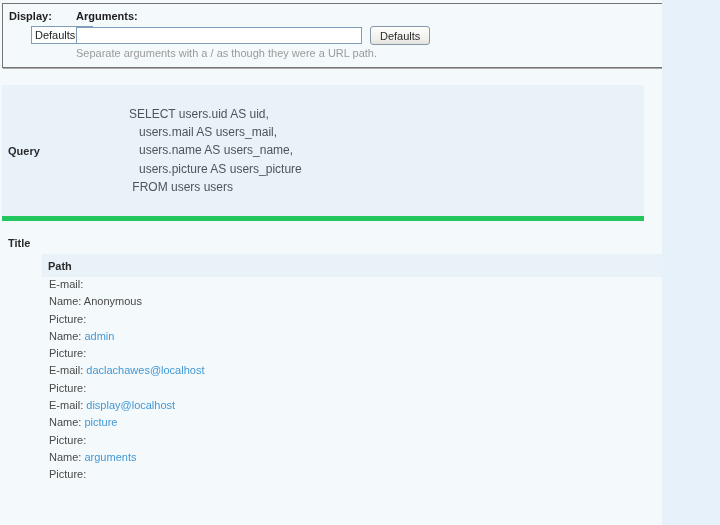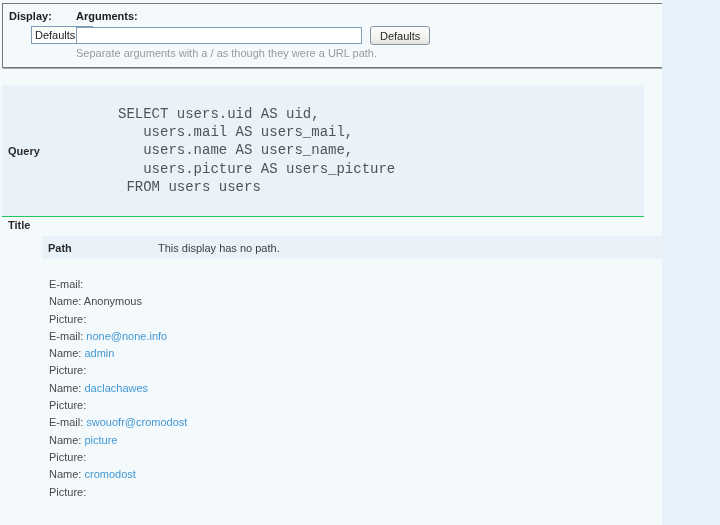--- a/index.html
+++ b/index.html
@@ -92,28 +92,28 @@
     padding-left: 6px;
     font-weight: bold; color: #2b2b2b;
   }
   .irow .rvalue { flex: 1; color: #3f3f3f; }
   .row-query {
     background: var(--row-bg, #e9f2f8);
     min-height: 131px;
     align-items: center;
   }
   .row-query .rvalue pre {
-    font-family: Liberation Mono, monospace;
-    font-size: 14px; line-height: 18.3px;
+    font-family: Liberation Sans, sans-serif;
+    font-size: 12px; line-height: 18.3px;
     color: #4f5458;
-    margin: 0; padding: 0;
+    margin: 11px; padding: 0;
   }
   .row-title {
-    border-top: 1px solid #22c55e;
-    padding: 2px 0 5px;
+    border-top: 5px solid #22c55e;
+    padding: 16px 0 5px;
     background: transparent;
     align-items: flex-end;
   }
   .row-path {
     background: var(--row-bg, #e9f2f8);
     padding: 6px 0 5px;
     margin-left: 40px;
   }
 
   
@@ -162,35 +162,33 @@
    users.picture AS users_picture
  FROM users users</pre>
         </div>
     </div>
     <div class="irow row-title">
       <div class="rlabel">Title</div>
       <div class="rvalue"></div>
     </div>
     <div class="irow row-path">
       <div class="rlabel">Path</div>
-      <div class="rvalue">This display has no path.</div>
     </div>
   </div>
 
   <div class="results">
       <div class="list-line"><span class="flabel">E-mail: </span></div>
       <div class="list-line"><span class="flabel">Name: </span><span class="fvalue">Anonymous</span></div>
       <div class="list-line"><span class="flabel">Picture: </span></div>
-      <div class="list-line"><span class="flabel">E-mail: </span><a class="fvalue" href="#">none@none.info</a></div>
       <div class="list-line"><span class="flabel">Name: </span><a class="fvalue" href="#">admin</a></div>
       <div class="list-line"><span class="flabel">Picture: </span></div>
-      <div class="list-line"><span class="flabel">Name: </span><a class="fvalue" href="#">daclachawes</a></div>
+      <div class="list-line"><span class="flabel">E-mail: </span><a class="fvalue" href="#">daclachawes@localhost</a></div>
       <div class="list-line"><span class="flabel">Picture: </span></div>
-      <div class="list-line"><span class="flabel">E-mail: </span><a class="fvalue" href="#">swouofr@cromodost</a></div>
+      <div class="list-line"><span class="flabel">E-mail: </span><a class="fvalue" href="#">display@localhost</a></div>
       <div class="list-line"><span class="flabel">Name: </span><a class="fvalue" href="#">picture</a></div>
       <div class="list-line"><span class="flabel">Picture: </span></div>
-      <div class="list-line"><span class="flabel">Name: </span><a class="fvalue" href="#">cromodost</a></div>
+      <div class="list-line"><span class="flabel">Name: </span><a class="fvalue" href="#">arguments</a></div>
       <div class="list-line"><span class="flabel">Picture: </span></div>
     </div>
 
 </div>
 
 <div class="right-strip"></div>
 
 </body></html>

